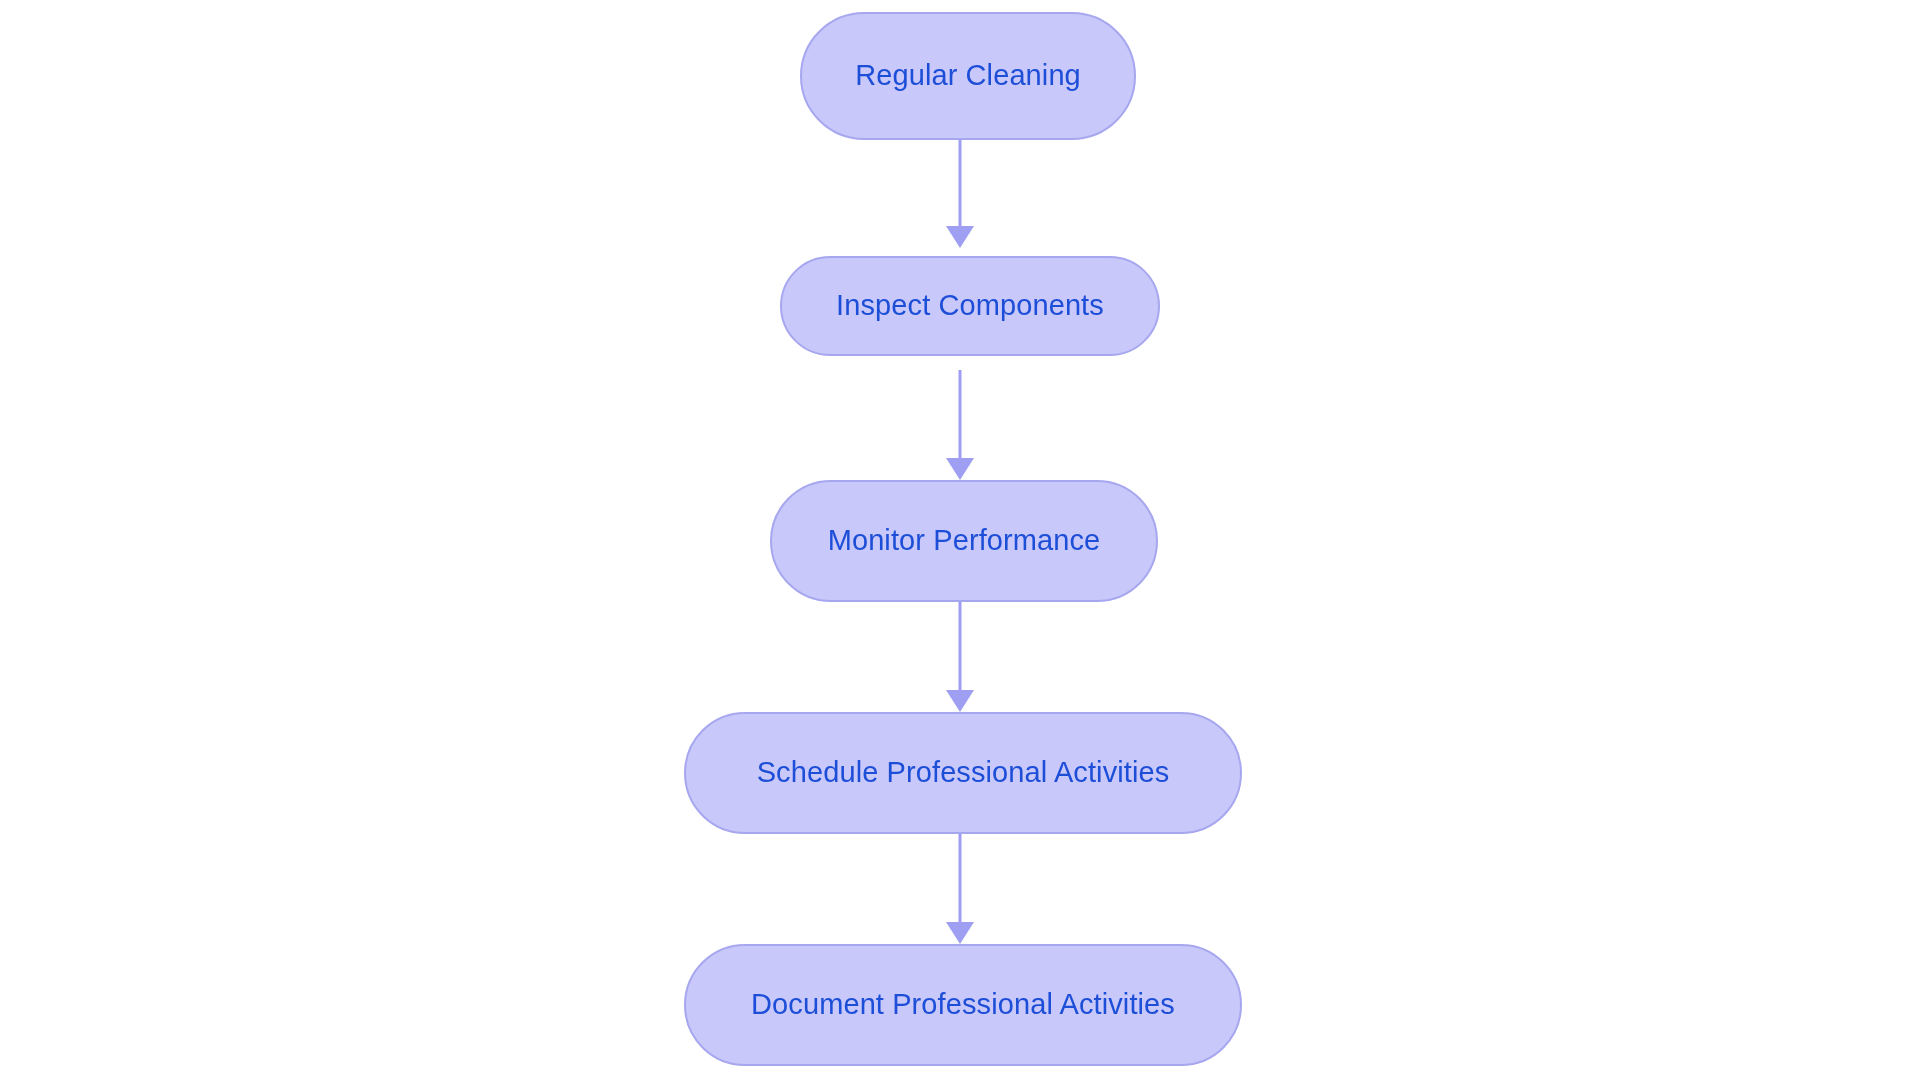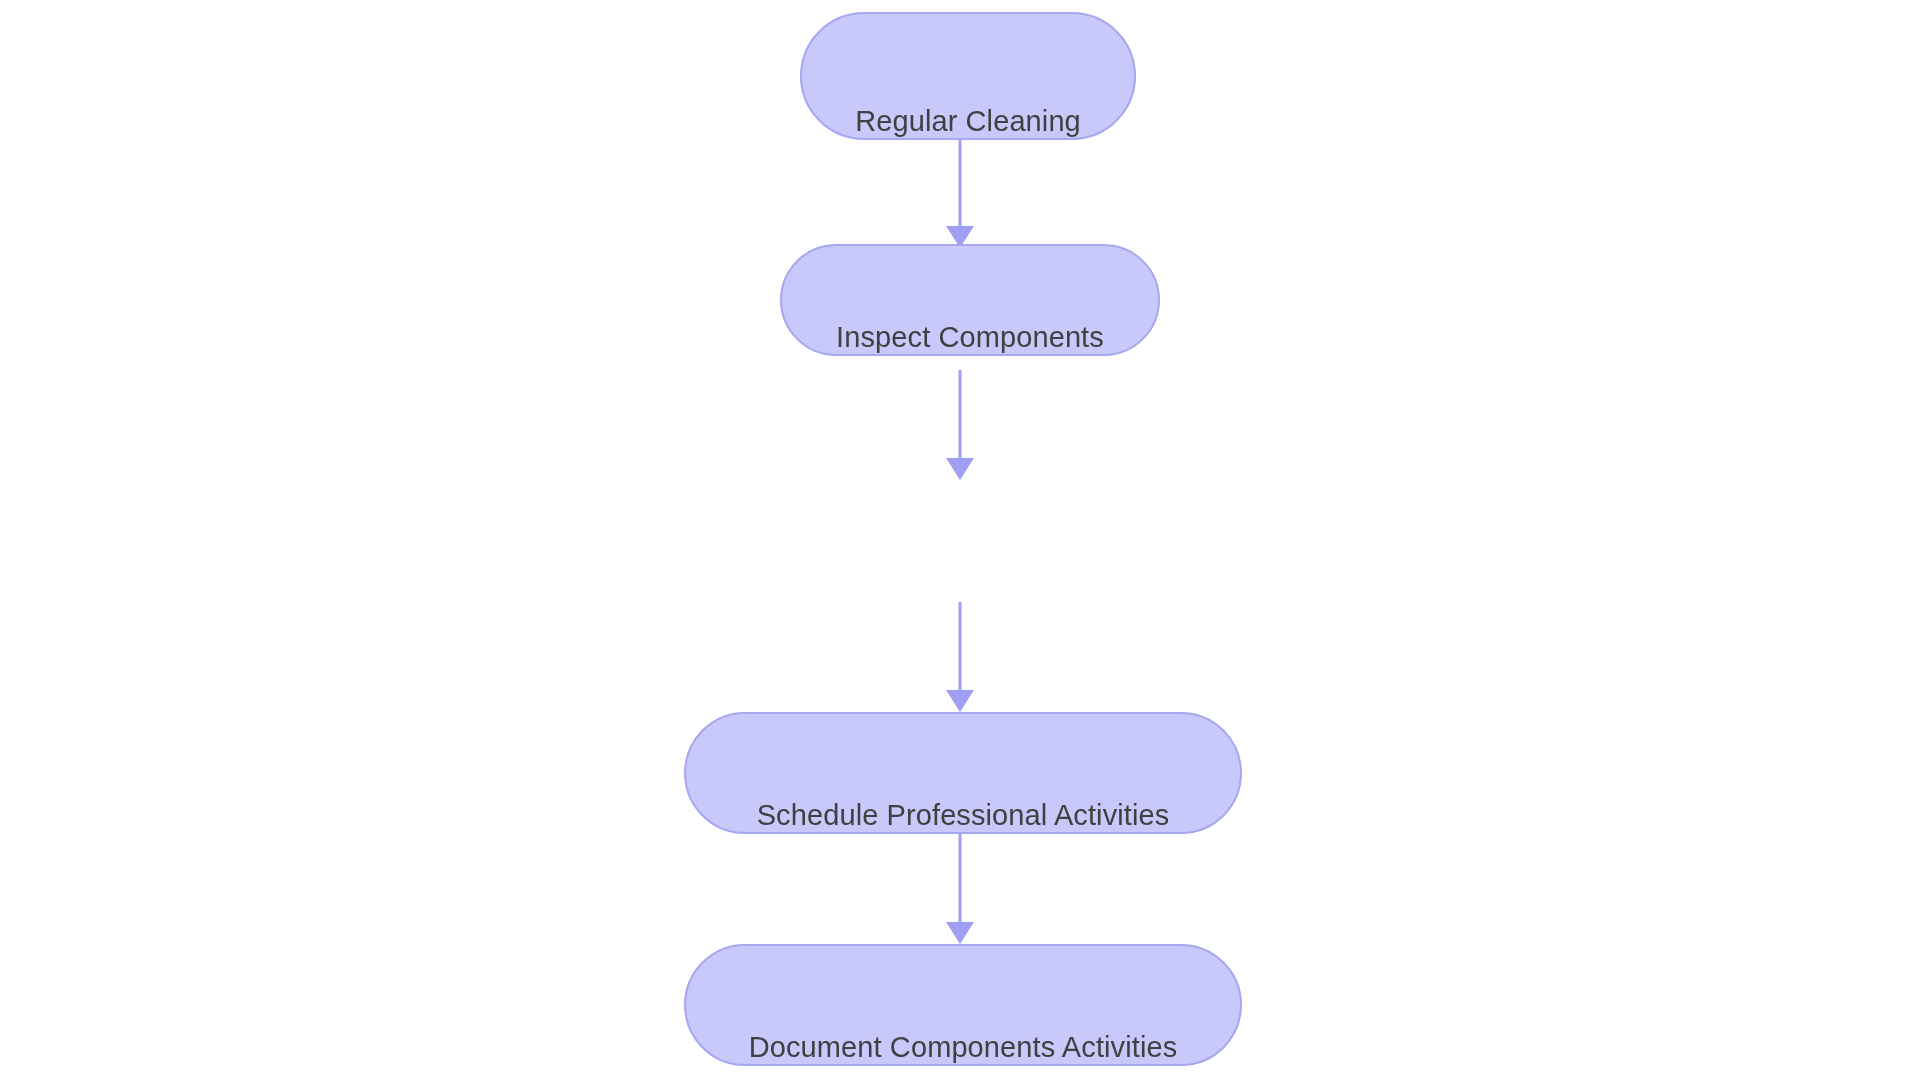--- a/index.html
+++ b/index.html
@@ -18,26 +18,26 @@
     position: relative;
     width: 1920px;
     height: 1083px;
     background: #ffffff;
   }
 
   .flow-node {
     position: absolute;
     box-sizing: border-box;
     display: flex;
-    align-items: flex-end;
+    align-items: center;
     justify-content: center;
     background: #c8c8fa;
     border: 2px solid #a7a7f0;
     border-radius: 9999px;
-    color: #404040;
+    color: #1d4ed8;
     font-family: "Liberation Sans", sans-serif;
     font-size: 29px;
     font-weight: 400;
     letter-spacing: 0.1px;
     white-space: nowrap;
     -webkit-font-smoothing: antialiased;
   }
 
   .node-label {
     display: block;
@@ -78,41 +78,44 @@
 
   <div class="flow-node" style="left:800px; top:12px; width:336px; height:128px;">
     <span class="node-label">Regular Cleaning</span>
   </div>
 
   <div class="flow-connector" style="left:946px; top:140px; width:28px; height:108px;">
     <div class="connector-line" style="height:86px;"></div>
     <div class="connector-head"></div>
   </div>
 
-  <div class="flow-node" style="left:780px; top:244px; width:380px; height:112px;">
+  <div class="flow-node" style="left:780px; top:256px; width:380px; height:100px;">
     <span class="node-label">Inspect Components</span>
   </div>
 
   <div class="flow-connector" style="left:946px; top:370px; width:28px; height:110px;">
     <div class="connector-line" style="height:88px;"></div>
     <div class="connector-head"></div>
   </div>
 
+  <div class="flow-node" style="left:770px; top:480px; width:388px; height:122px;">
+    <span class="node-label">Monitor Performance</span>
+  </div>
 
   <div class="flow-connector" style="left:946px; top:602px; width:28px; height:110px;">
     <div class="connector-line" style="height:88px;"></div>
     <div class="connector-head"></div>
   </div>
 
   <div class="flow-node" style="left:684px; top:712px; width:558px; height:122px;">
     <span class="node-label">Schedule Professional Activities</span>
   </div>
 
   <div class="flow-connector" style="left:946px; top:834px; width:28px; height:110px;">
     <div class="connector-line" style="height:88px;"></div>
     <div class="connector-head"></div>
   </div>
 
   <div class="flow-node" style="left:684px; top:944px; width:558px; height:122px;">
-    <span class="node-label">Document Components Activities</span>
+    <span class="node-label">Document Professional Activities</span>
   </div>
 
 </div>
 
 </body></html>

